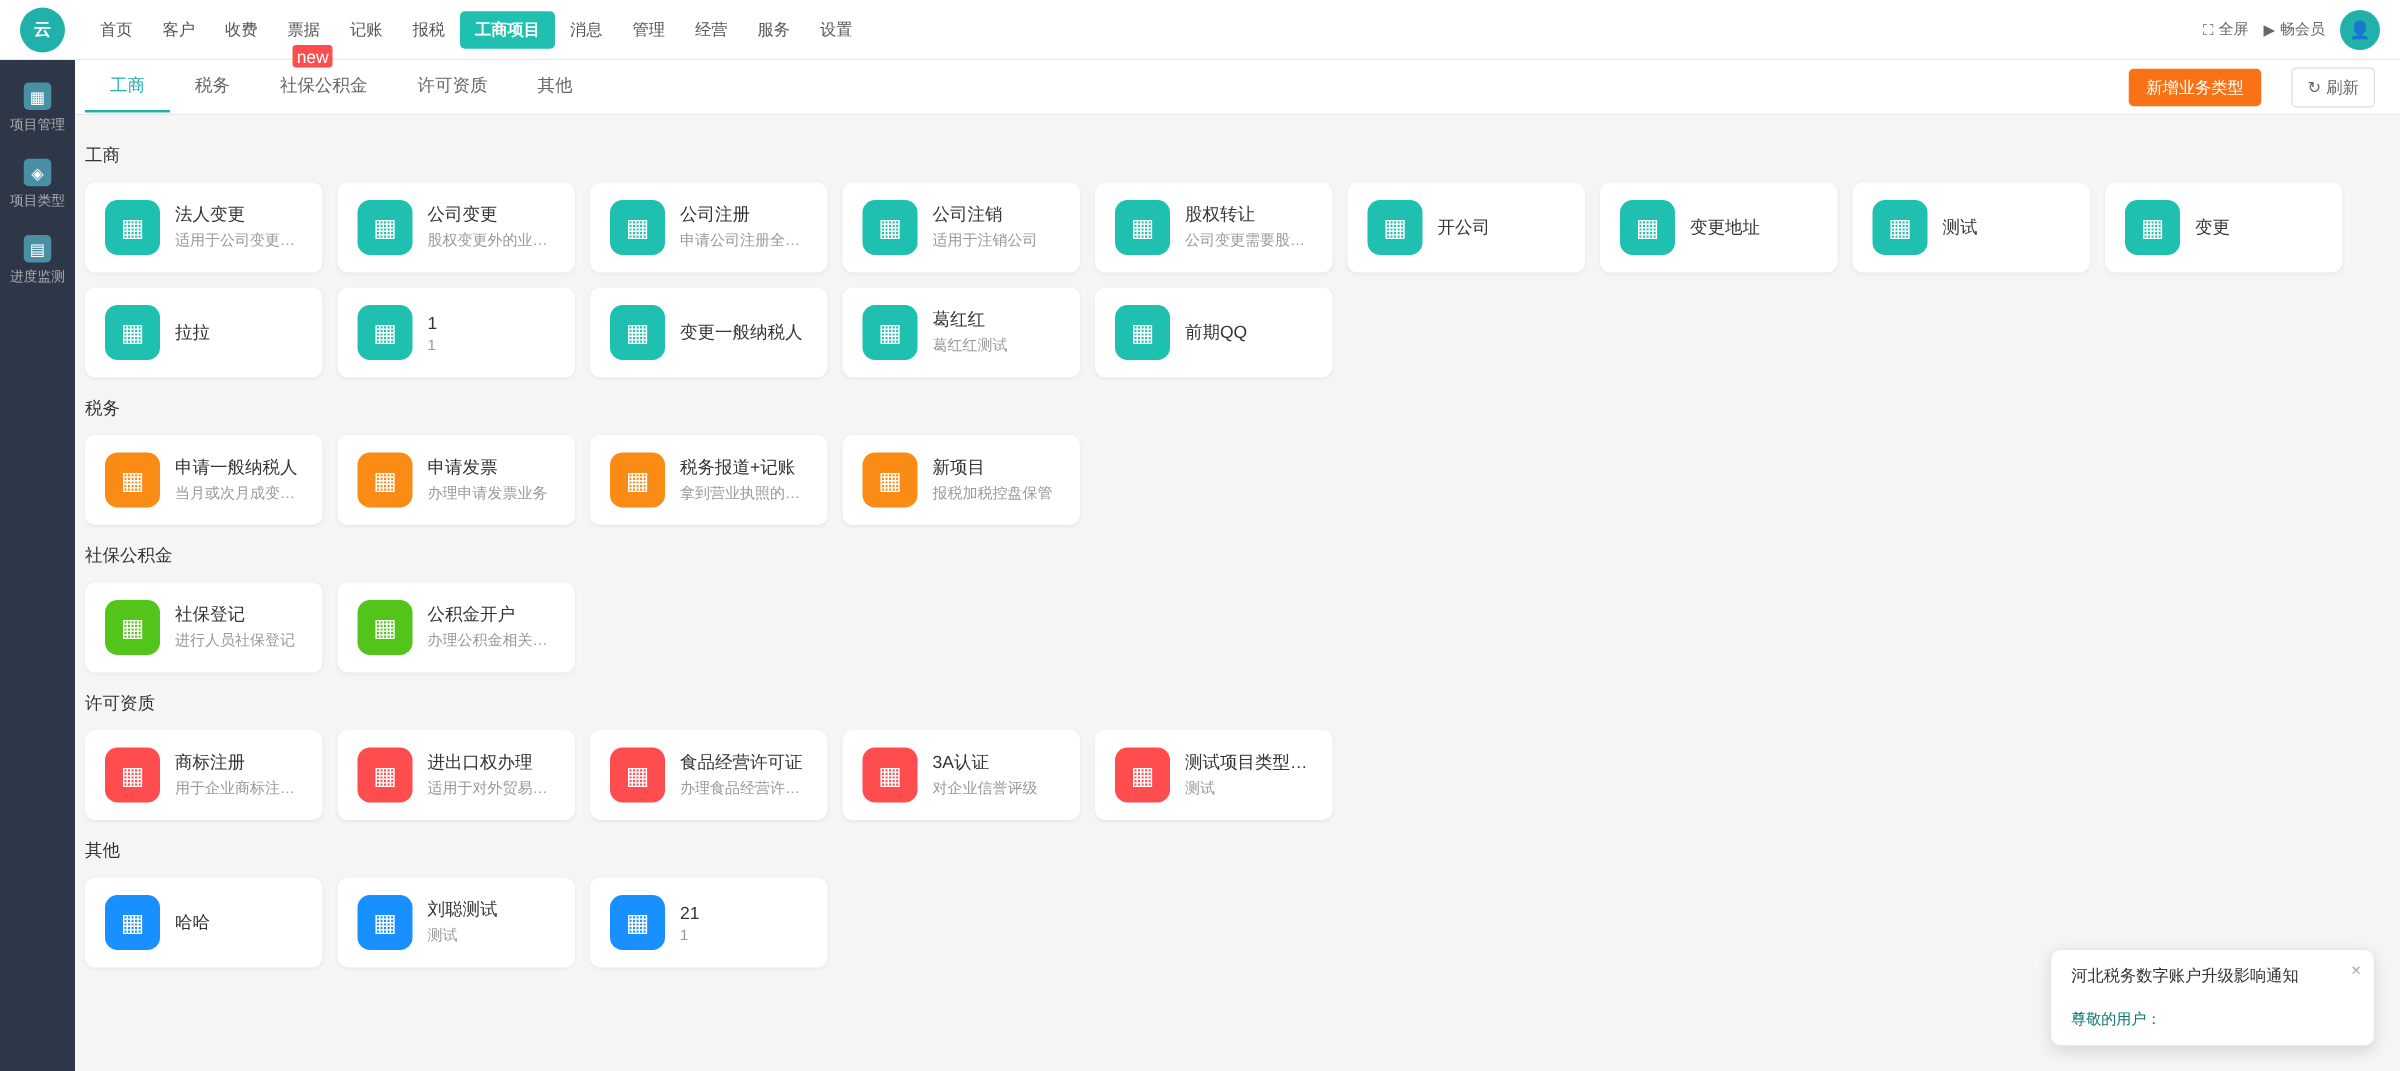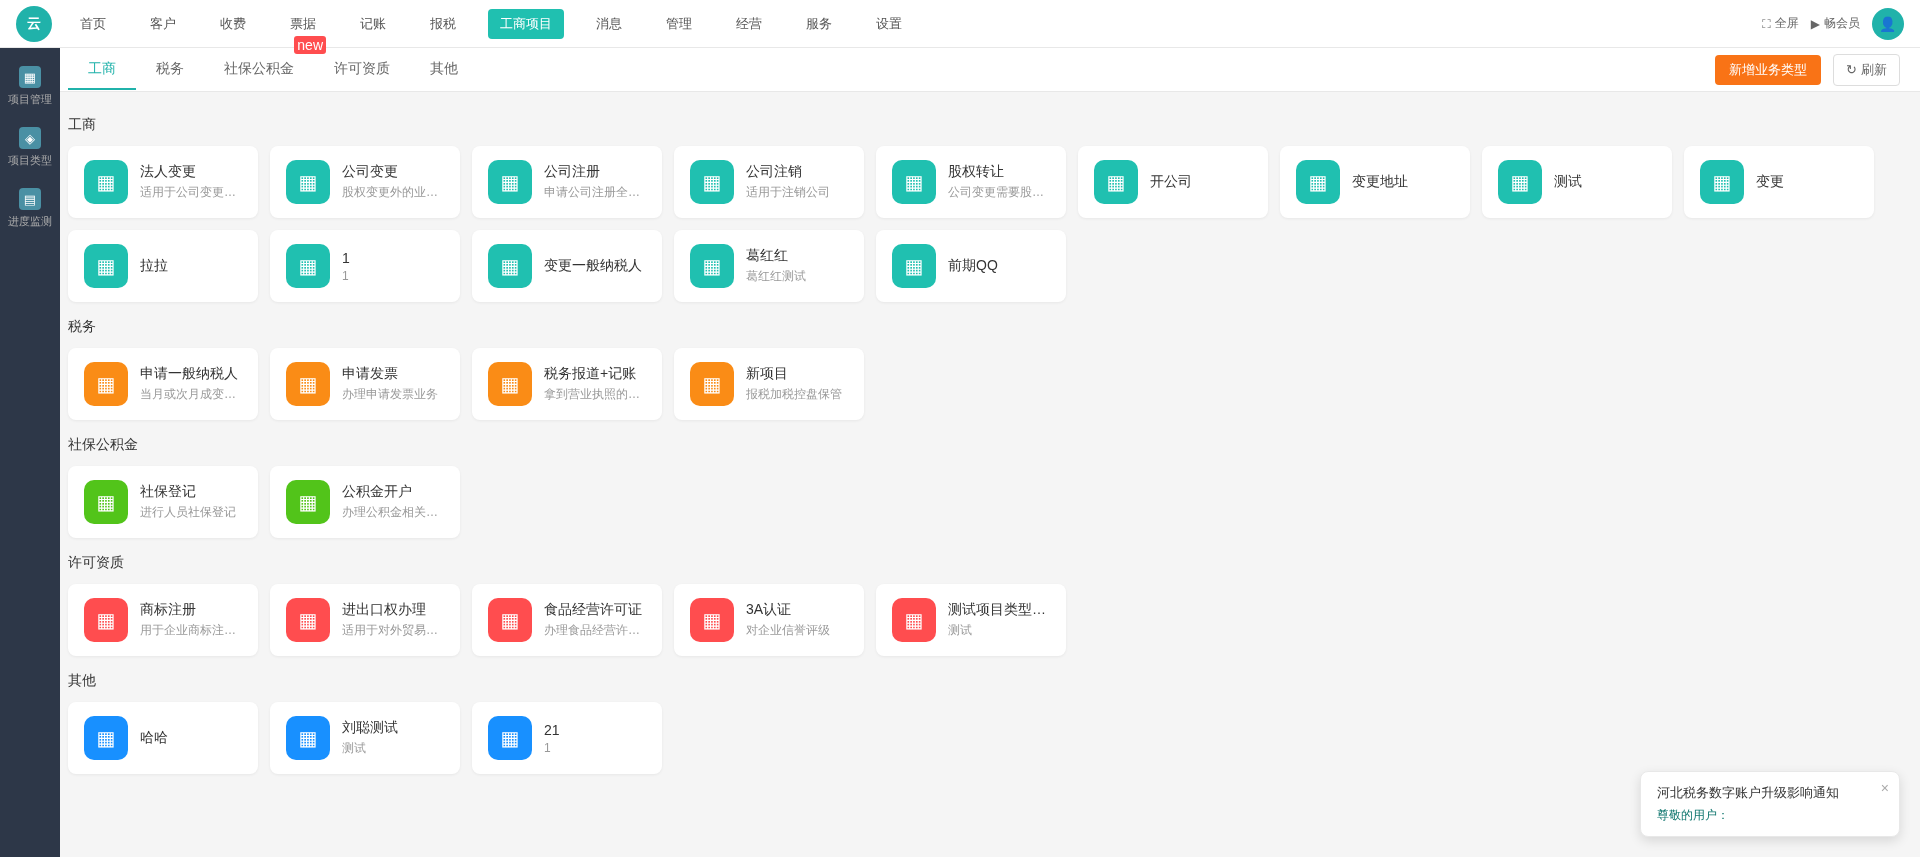--- a/index.html
+++ b/index.html
@@ -20,35 +20,36 @@
     .topnav-logo {
       width: 36px; height: 36px;
       background: #20b2aa;
       border-radius: 50%;
       display: flex; align-items: center; justify-content: center;
       color: #fff; font-weight: bold; font-size: 14px;
       margin-right: 16px;
       flex-shrink: 0;
     }
     .topnav-items {
-      display: flex; align-items: center; gap: 20px; flex: 1;
+      display: flex; align-items: center; gap: 0; flex: 1;
     }
     .topnav-item {
       padding: 6px 12px;
       cursor: pointer;
       border-radius: 4px;
       font-size: 13px;
       color: #555;
       position: relative;
       white-space: nowrap;
     }
     .topnav-item.active {
       background: #20c0b0;
       color: #fff;
       border-radius: 4px;
+      font-weight: bold;
     }
     .topnav-item .badge-new {
       position: absolute;
       top: 2px; right: 2px;
       background: #ff4d4f;
       color: #fff;
       font-size: 14px;
       padding: 1px 3px;
       border-radius: 3px;
       margin-top: 25px;
@@ -120,21 +121,21 @@
       font-size: 14px;
       color: #666;
       border-bottom: 2px solid transparent;
       white-space: nowrap;
     }
     .tabbar-tab.active {
       color: #20b2aa;
       border-bottom: 2px solid #20b2aa;
     }
     .tabbar-right {
-      display: flex; align-items: center; gap: 12px;
+      display: flex; align-items: center; gap: 24px;
     }
     .btn-new-type {
       background: #f97316;
       color: #fff;
       border: none;
       padding: 6px 14px;
       border-radius: 4px;
       cursor: pointer;
       font-size: 13px;
     }
@@ -233,21 +234,21 @@
     .notif-close {
       position: absolute;
       top: 8px; right: 10px;
       cursor: pointer;
       color: #aaa;
       font-size: 14px;
     }
     .notif-title {
       font-size: 13px;
       color: #333;
-      margin-bottom: 4px;
+      margin-bottom: 16px;
     }
     .notif-text {
       font-size: 12px;
       color: #0f766e;
       line-height: 1.5;
     }
   </style>
 </head>
 <body>
 

